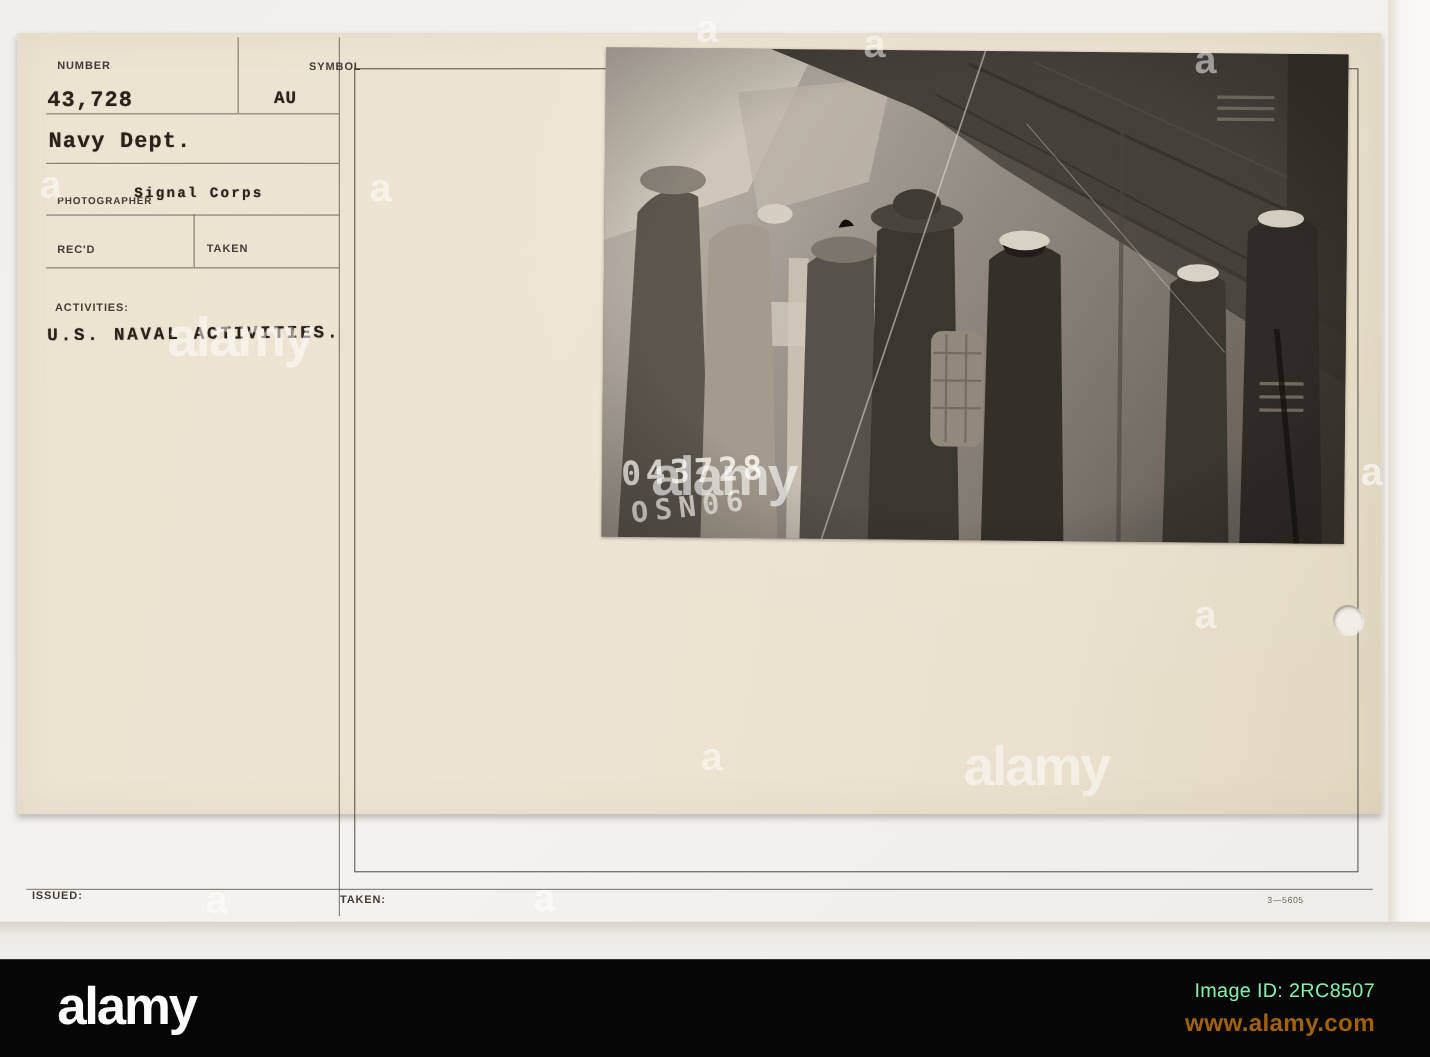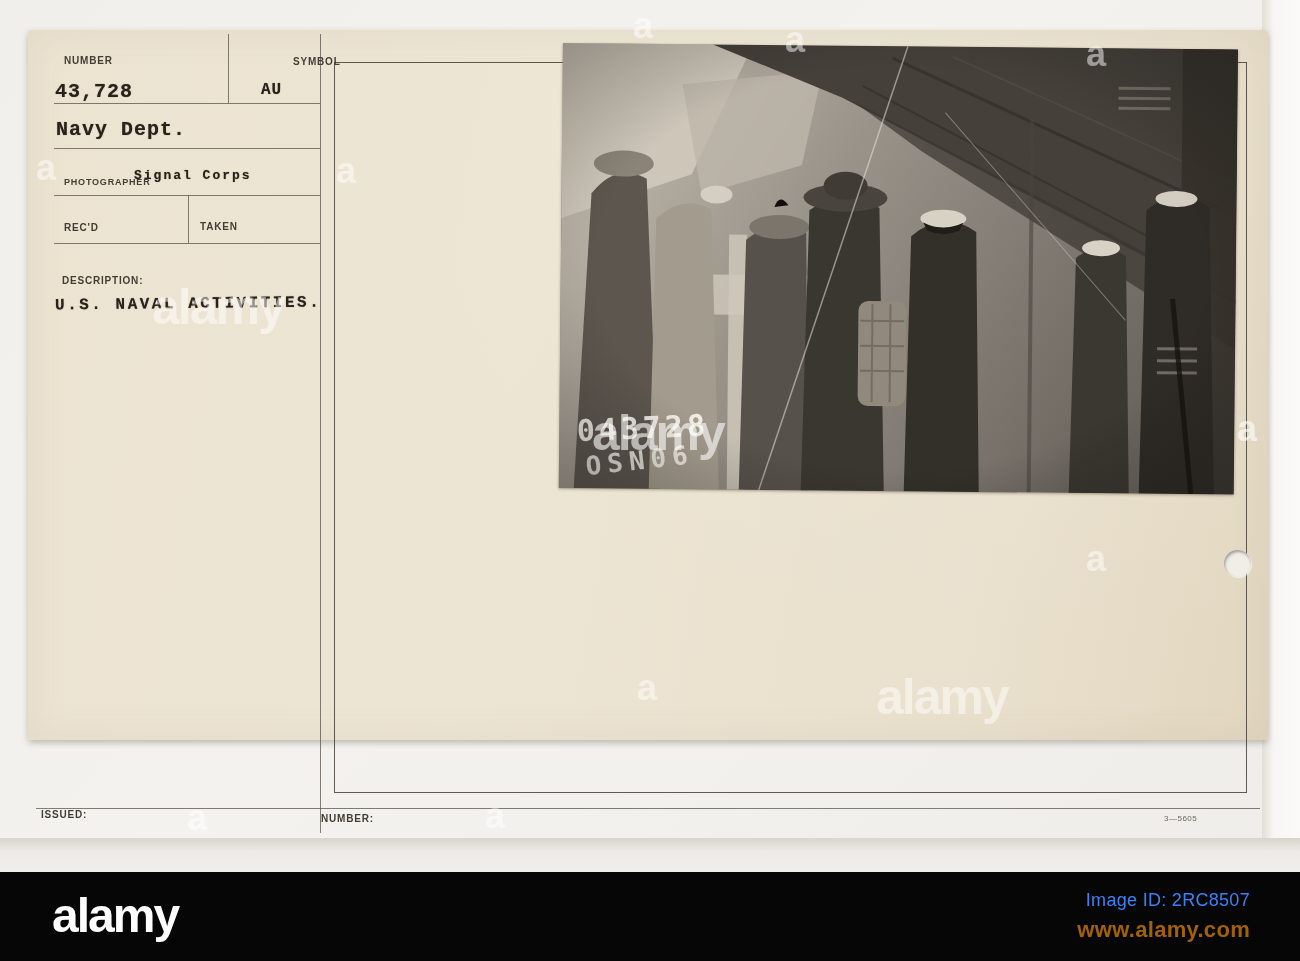--- a/index.html
+++ b/index.html
@@ -8,21 +8,21 @@
     font-family:"Liberation Sans",sans-serif;
     background:linear-gradient(135deg,#f1efeb 0%,#f4f2ee 45%,#efedea 100%);
   }
   
   .backdrop-right{position:absolute;top:0;left:1262px;width:38px;height:872px;
     background:linear-gradient(90deg,#e3ded5 0%,#f7f6f4 30%,#fbfaf8 100%);}
   .backdrop-bottom{position:absolute;top:838px;left:0;width:1300px;height:34px;
     background:linear-gradient(180deg,#d8d4cc 0%,#edebe7 40%,#f0eeea 100%);}
   
   .card{
-    position:absolute;left:28px;top:30px;width:1240px;height:710px;
+    position:absolute;left:16px;top:30px;width:1240px;height:710px;
     background:
       radial-gradient(ellipse at 85% 20%, rgba(255,255,255,0.10), rgba(0,0,0,0) 60%),
       linear-gradient(100deg,#ece3d1 0%,#ede5d3 40%,#e9e0cd 78%,#e2d7c0 100%);
     border-radius:3px;
     box-shadow:0 3px 6px rgba(90,84,70,0.35), inset 0 0 40px rgba(120,105,80,0.08);
   }
   .rule{position:absolute;background:#5a5349;opacity:.75;}
   .rule.h{height:1px;}
   .rule.v{width:1px;}
   .notes-box{position:absolute;left:306px;top:32px;width:911px;height:729px;
@@ -62,21 +62,21 @@
   .wm.brand{font-size:50px;letter-spacing:-2px;}
   .wm.mark{font-size:36px;}
   
   .footer-bar{
     position:absolute;left:0;top:872px;width:1300px;height:89px;background:#060606;
     color:#fff;
   }
   .footer-logo{position:absolute;left:52px;top:16px;font-size:48px;font-weight:bold;
     letter-spacing:-2px;color:#fdfdfd;}
   .footer-meta{position:absolute;right:50px;top:18px;text-align:right;}
-  .footer-image-id{font-size:18px;color:#3b82f6;letter-spacing:.3px;}
+  .footer-image-id{font-size:18px;color:#86efac;letter-spacing:.3px;}
   .footer-url{font-size:22px;font-weight:bold;color:#a16207;margin-top:6px;letter-spacing:.3px;}
 </style>
 </head>
 <body>
 
 <div class="backdrop-right"></div>
 <div class="backdrop-bottom"></div>
 
 <div class="card">
 
@@ -88,23 +88,23 @@
   <div class="rule v" style="left:160px;top:165px;height:48px;"></div>
   <div class="rule v" style="left:292px;top:4px;height:799px;"></div>
   <div class="rule h" style="left:8px;top:778px;width:1224px;"></div>
   <div class="notes-box"></div>
 
   <div class="field-label" style="left:36px;top:25px;">NUMBER</div>
   <div class="field-label" style="left:229px;top:26px;margin-left:36px;">SYMBOL</div>
   <div class="field-label" style="left:36px;top:147px;font-size:9px;">PHOTOGRAPHER</div>
   <div class="field-label" style="left:36px;top:192px;">REC'D</div>
   <div class="field-label" style="left:172px;top:191px;">TAKEN</div>
-  <div class="field-label" style="left:34px;top:245px;">DESCRIPTION:</div>
+  <div class="field-label" style="left:34px;top:245px;">ACTIVITIES:</div>
   <div class="field-label" style="left:13px;top:779px;text-align:right;">ISSUED:</div>
-  <div class="field-label" style="left:293px;top:783px;">NUMBER:</div>
+  <div class="field-label" style="left:293px;top:783px;">TAKEN:</div>
   <div class="print-code">3—5605</div>
 
   <div class="typed t-number">43,728</div>
   <div class="typed t-agency">Navy Dept.</div>
   <div class="typed t-symbol">AU</div>
   <div class="typed t-photographer">Signal Corps</div>
   <div class="typed t-description">U.S. NAVAL ACTIVITIES.</div>
 
   <div class="hole-punch"></div>
 

